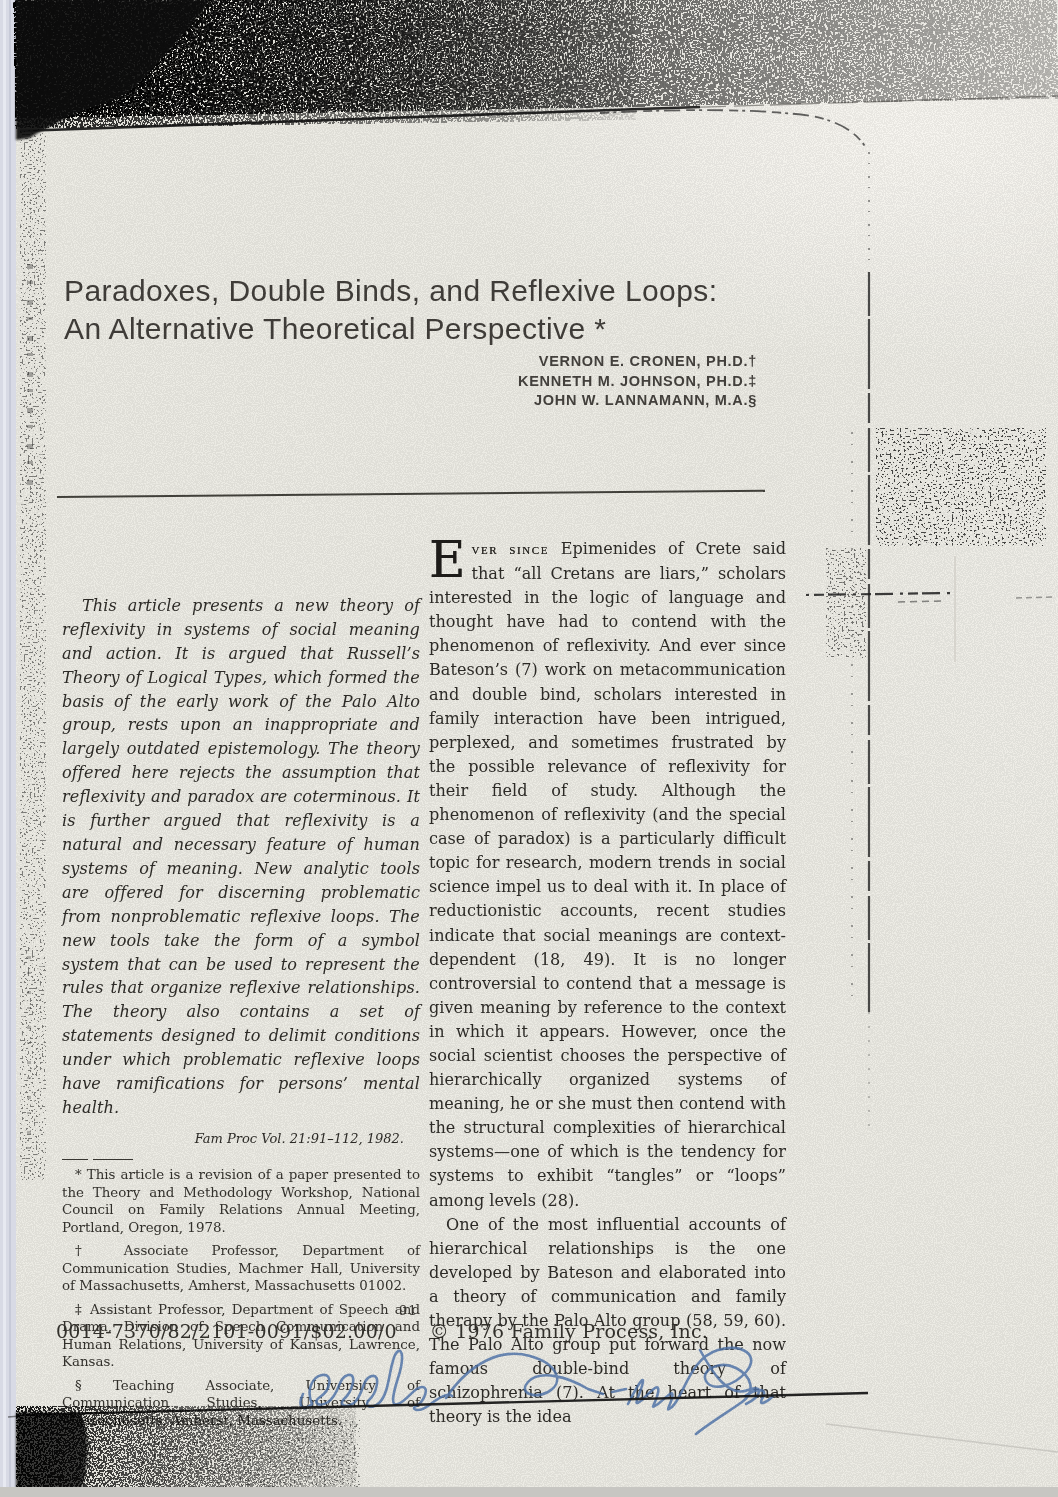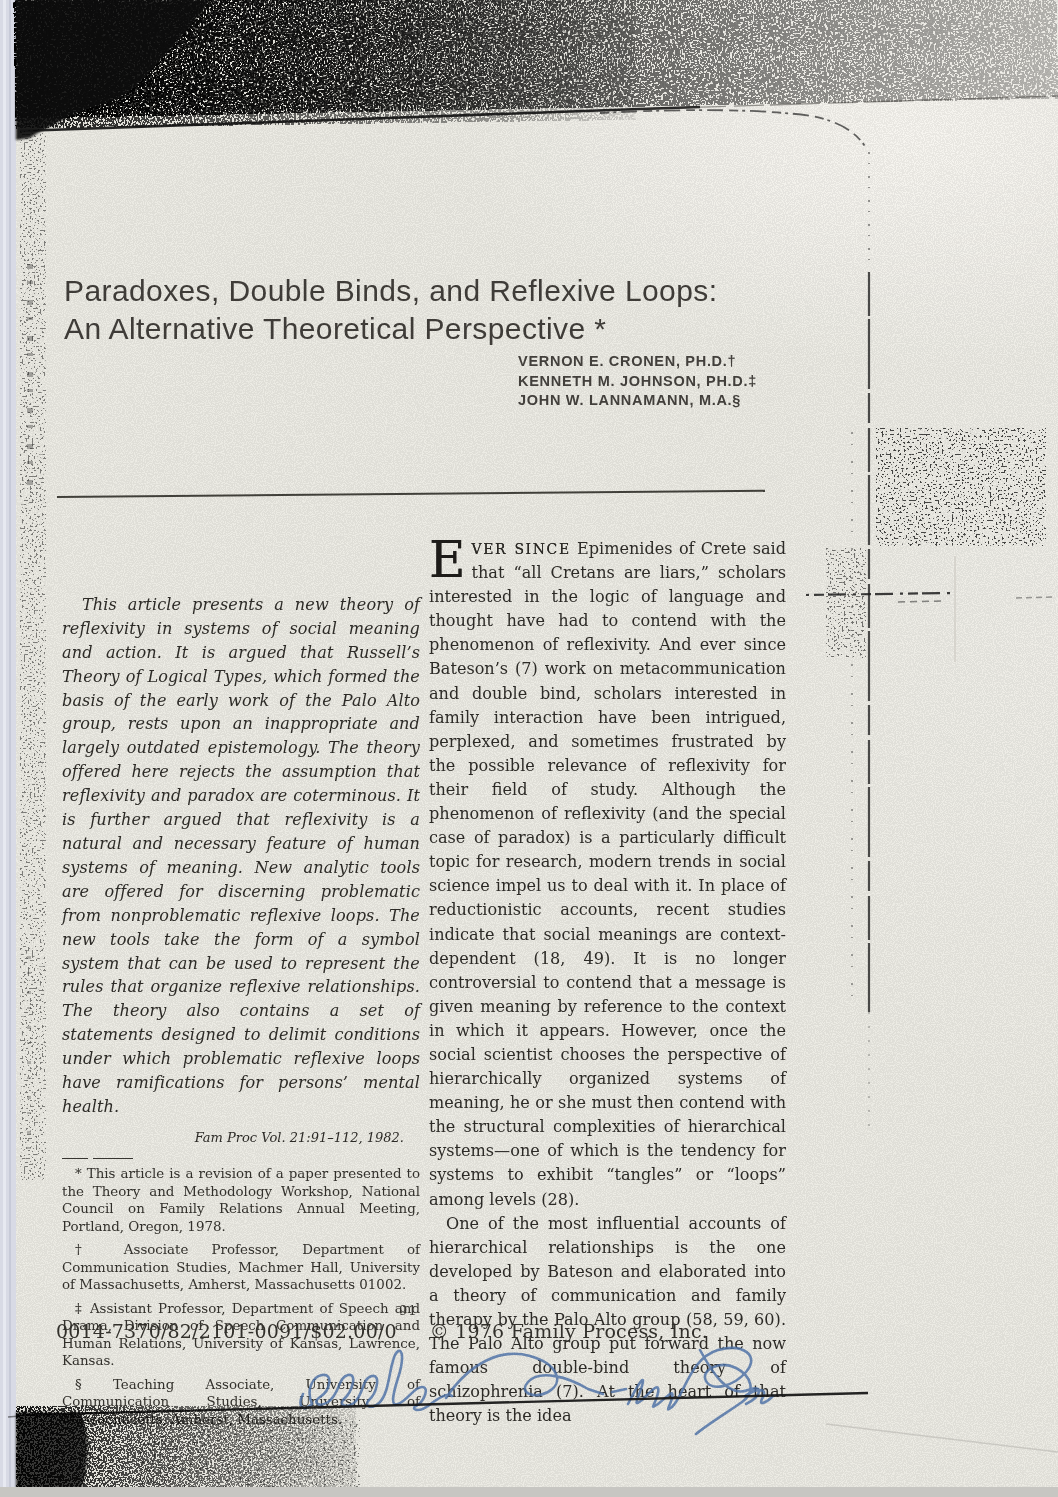--- a/index.html
+++ b/index.html
@@ -9,40 +9,40 @@
     background:
       radial-gradient(ellipse 620px 320px at 86% 9%, rgba(248,246,241,.95), rgba(248,246,241,0) 72%),
       radial-gradient(ellipse 520px 700px at 104% 42%, rgba(242,240,235,.55), rgba(242,240,235,0) 70%),
       linear-gradient(#ecebe4,#ecebe4);
   }
   .page-content{position:absolute;inset:0;z-index:1;filter:blur(0.3px);}
   .title{position:absolute;left:64px;top:272px;margin:0;
     font-family:"Liberation Sans",sans-serif;font-weight:400;
     font-size:30px;line-height:38px;letter-spacing:0.4px;color:#413e3a;}
   .title span{display:block;}
-  .authors{position:absolute;top:352px;right:301px;text-align:left;
+  .authors{position:absolute;top:352px;right:301px;text-align:right;
     font-family:"Liberation Sans",sans-serif;font-weight:700;
     font-size:14.5px;line-height:19.5px;letter-spacing:0.7px;color:#45423e;}
   .title-rule{position:absolute;left:57px;top:496px;width:708px;height:2px;
     background:#26241f;opacity:.85;transform:rotate(-0.5deg);transform-origin:left center;}
   .columns{position:absolute;left:62px;top:537px;width:724px;display:flex;gap:9px;color:#2e2c28;align-items:flex-end;}
   .col-left{width:358px;}
   .col-right{width:357px;}
   .abstract{margin:0;font-style:italic;font-size:16.1px;line-height:23.9px;
     text-align:justify;text-indent:20px;letter-spacing:.1px;}
   .citation{margin:11px 16px 0 0;font-style:italic;font-size:13px;text-align:right;}
   .fn-rule{margin-top:13px;width:71px;height:1.6px;
     background:linear-gradient(90deg,#3a3833 0 36%,transparent 36% 43%,#3a3833 43% 100%);}
   .footnote{margin:6px 0 0 0;font-size:13.4px;line-height:17.5px;
     text-align:justify;text-indent:13px;color:#34322d;}
   .body-p{margin:0;font-size:16.1px;line-height:24.1px;text-align:justify;}
   .body-p.indent{text-indent:17px;}
   .dropcap{float:left;font-size:50px;line-height:42px;height:46px;
     padding:2px 6px 0 0;color:#1f1d1a;text-shadow:0 0 .6px #1f1d1a;}
-  .lead-caps{font-size:14px;letter-spacing:1.6px;text-shadow:0 0 .4px #2e2c28;}
+  .lead-caps{font-size:11px;letter-spacing:1.6px;text-shadow:0 0 .4px #2e2c28;font-family:Liberation Serif, serif;}
   .pageno{position:absolute;left:399px;top:1303px;font-size:13px;letter-spacing:1px;color:#3a3833;}
   .footer-line{position:absolute;left:56px;top:1320px;display:flex;gap:33px;
     font-size:19px;color:#34322d;letter-spacing:.2px;}
   .signature{position:absolute;inset:0;z-index:2;pointer-events:none;}
   .noise{position:absolute;inset:0;z-index:3;pointer-events:none;}
 </style>
 </head>
 <body>
 
 <div class="scan">

